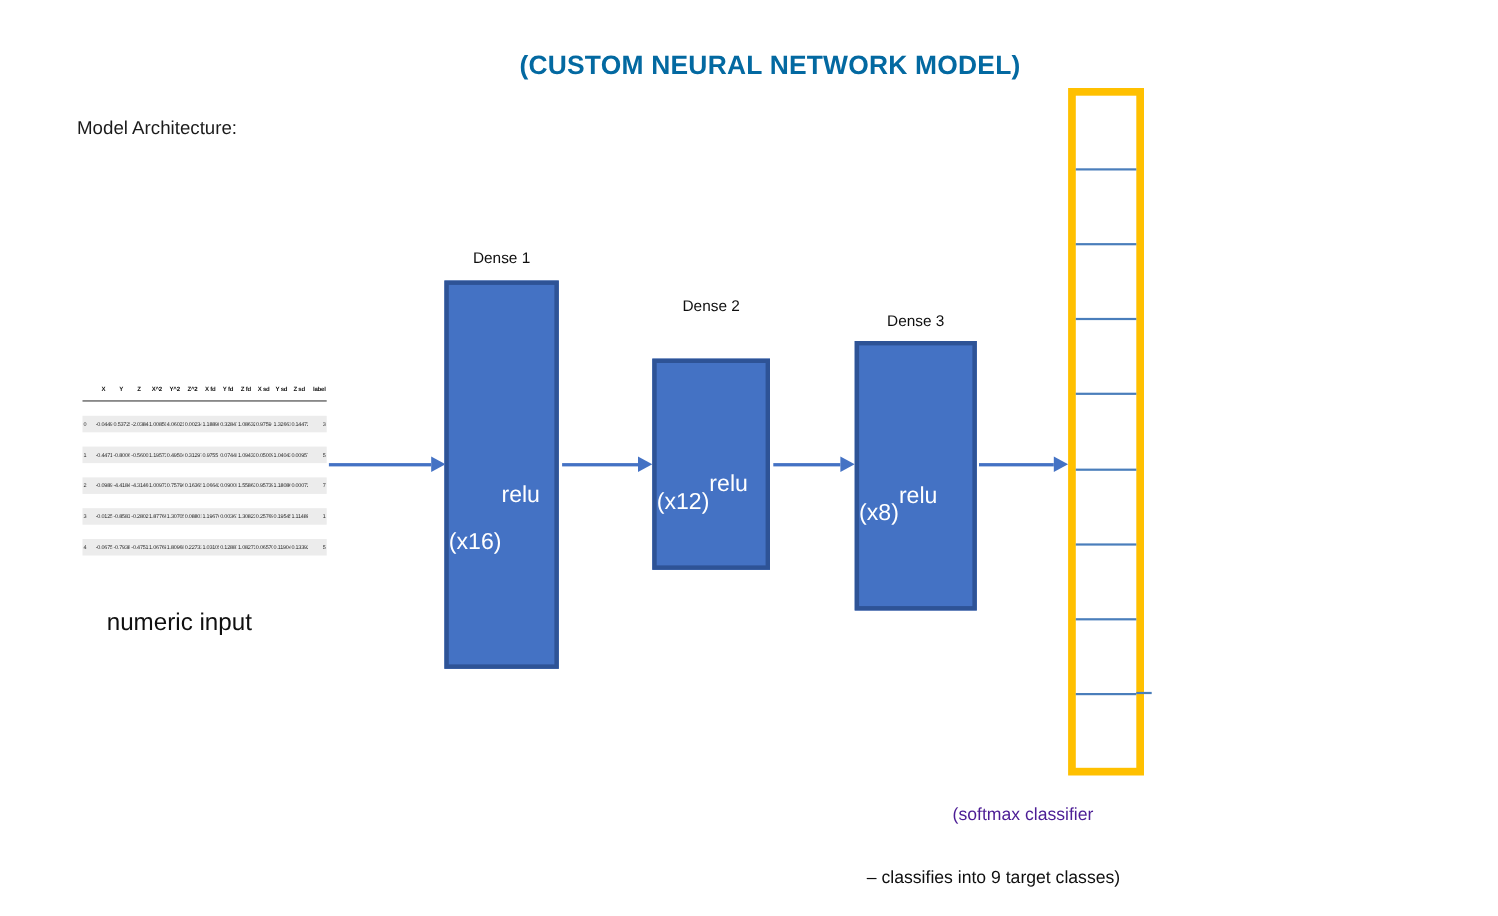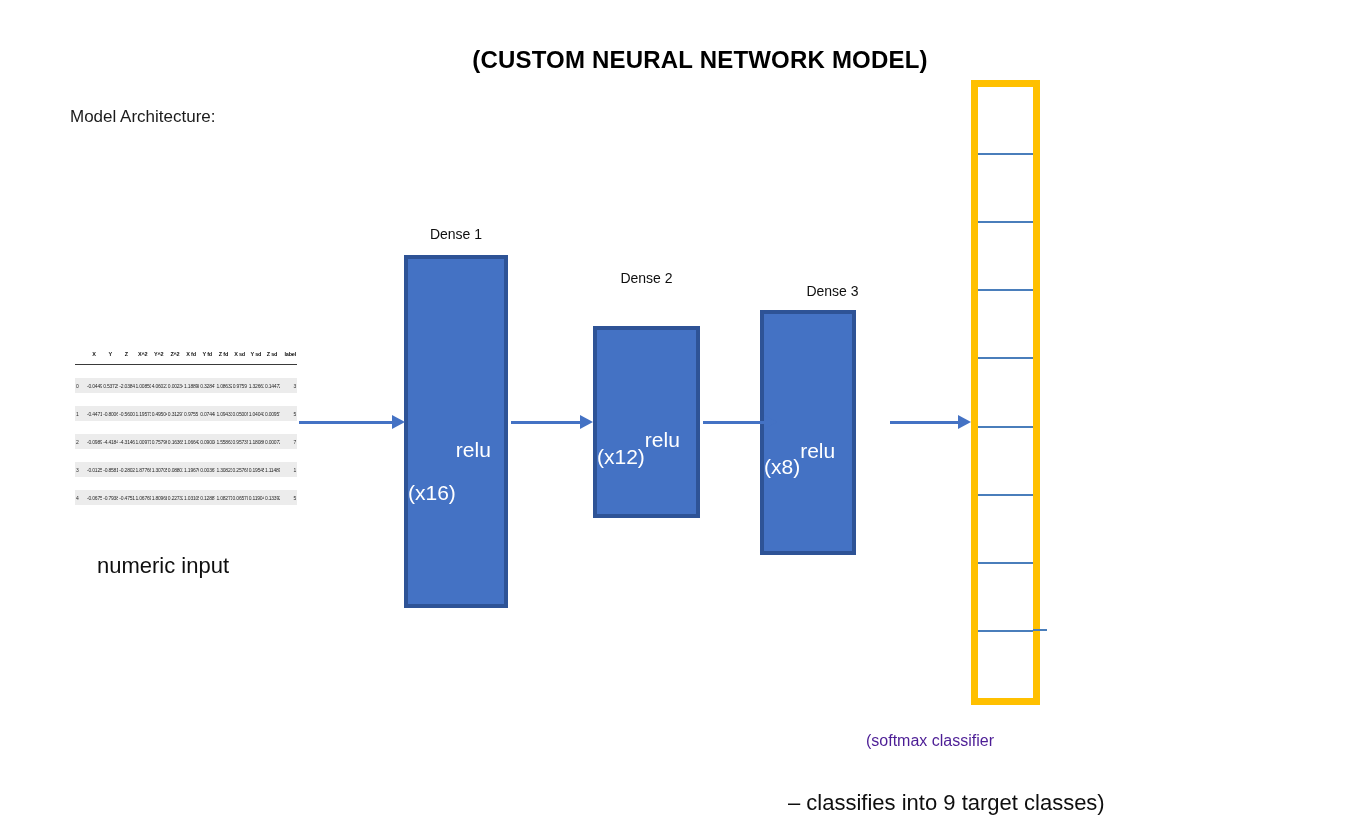--- a/index.html
+++ b/index.html
@@ -5,21 +5,21 @@
   html,body{margin:0;padding:0;background:#ffffff;}
   #canvas{
     position:relative;width:1362px;height:833px;background:#ffffff;overflow:hidden;
     font-family:"Liberation Sans", sans-serif;color:#161616;
     --box-fill:#4472C4;--box-border:#2E5396;--arrow:#4472C4;--output-border:#FFC000;--divider:#4a7ebb;
   }
   .abs{position:absolute;}
 
   .page-title{
     left:38px;right:0;top:46px;text-align:center;
-    font-size:24px;font-weight:bold;letter-spacing:.2px;color:#000000;
+    font-size:24px;font-weight:bold;letter-spacing:.2px;color:#0369a1;
   }
   .section-label{left:70px;top:107px;font-size:17px;color:#1b1b1b;}
 
   
   .data-table{left:75px;top:344px;width:222px;}
   .t-row{display:flex;align-items:center;}
   .t-head{height:20px;border-bottom:1.5px solid #3a3a3a;background:#ffffff;}
   .t-data{height:15px;margin-top:13px;background:#ececec;}
   .t-cell{flex:1 1 0;font-size:5px;line-height:6px;text-align:right;color:#2a2a2a;
           white-space:nowrap;overflow:hidden;padding:0 1px;letter-spacing:-0.2px;}
@@ -36,21 +36,21 @@
   }
   .dense-box .units{line-height:26px;}
   .dense-box .activation{line-height:26px;margin-top:36px;}
   .title-1{left:404px;top:226px;width:104px;}
   .box-1{left:404px;top:255px;width:104px;height:353px;}
   .box-1 .units{margin-top:122px;}
   .title-2{left:593px;top:270px;width:107px;}
   .box-2{left:593px;top:326px;width:107px;height:192px;}
   .box-2 .units{margin-top:69px;}
   .title-3{left:777px;top:283px;width:111px;}
-  .box-3{left:760px;top:310px;width:96px;height:245px;}
+  .box-3{left:777px;top:310px;width:111px;height:245px;}
   .box-3 .units{margin-top:69px;}
 
   
   .arrow{display:flex;align-items:center;height:14px;top:415px;}
   .arrow .shaft{flex:1 1 auto;height:3px;background:var(--arrow);}
   .arrow .head{flex:0 0 auto;width:0;height:0;border-left:13px solid var(--arrow);
                border-top:7px solid transparent;border-bottom:7px solid transparent;}
   .arrow-1{left:299px;width:106px;}
   .arrow-2{left:511px;width:82px;}
   .arrow-3{left:703px;width:74px;}
@@ -60,21 +60,21 @@
   .output-column{
     left:971px;top:80px;width:69px;height:625px;box-sizing:border-box;
     border:7px solid var(--output-border);background:#ffffff;
     display:flex;flex-direction:column;
   }
   .out-cell{flex:1 1 0;}
   .out-cell + .out-cell{border-top:2px solid var(--divider);}
   .divider-overhang{left:1033px;top:629px;width:14px;height:2px;background:var(--divider);}
 
   .softmax-line1{left:866px;top:732px;font-size:16px;color:#4c1d95;}
-  .softmax-line2{left:788px;top:790px;font-size:22px;color:#0f0f0f;}
+  .softmax-line2{left:788px;top:790px;font-size:16px;color:#0f0f0f;}
 </style>
 </head>
 <body>
 
 <div id="canvas" style="--box-fill: #4472C4; --box-border: #2E5396; --arrow: #4472C4; --output-border: #FFC000; --divider: #4a7ebb;">
 
   <div class="abs page-title">(CUSTOM NEURAL NETWORK MODEL)</div>
 
   <div class="abs section-label">Model Architecture:</div>
 

